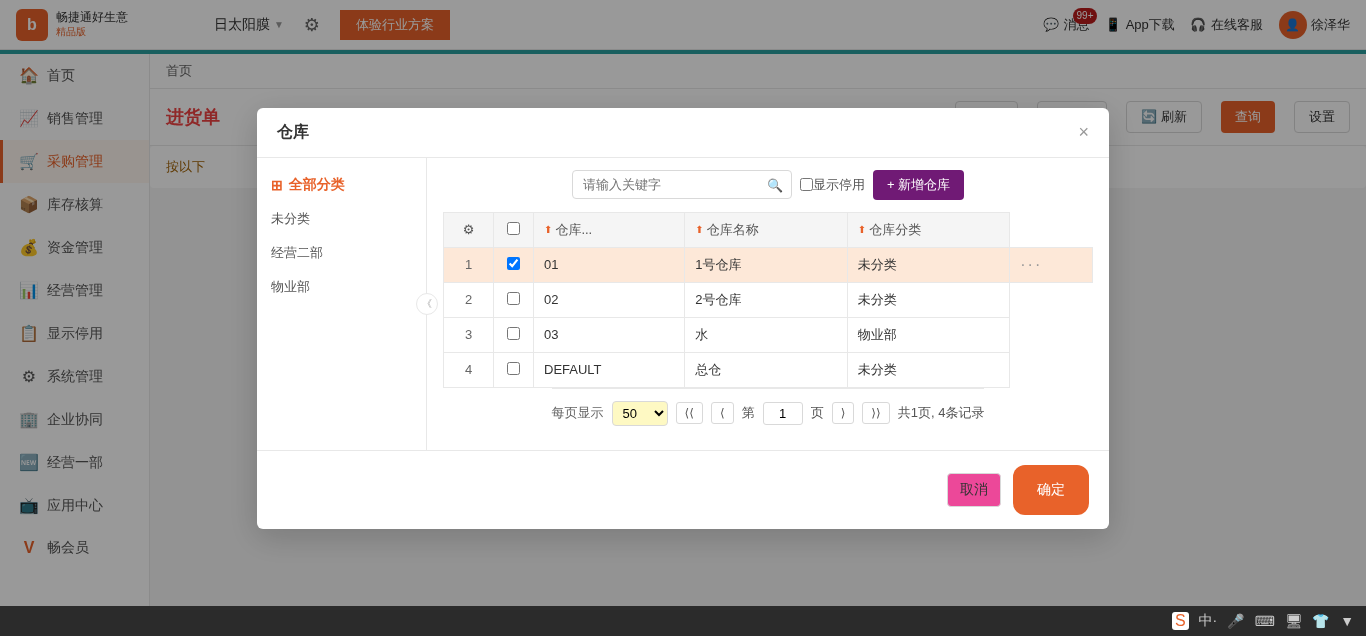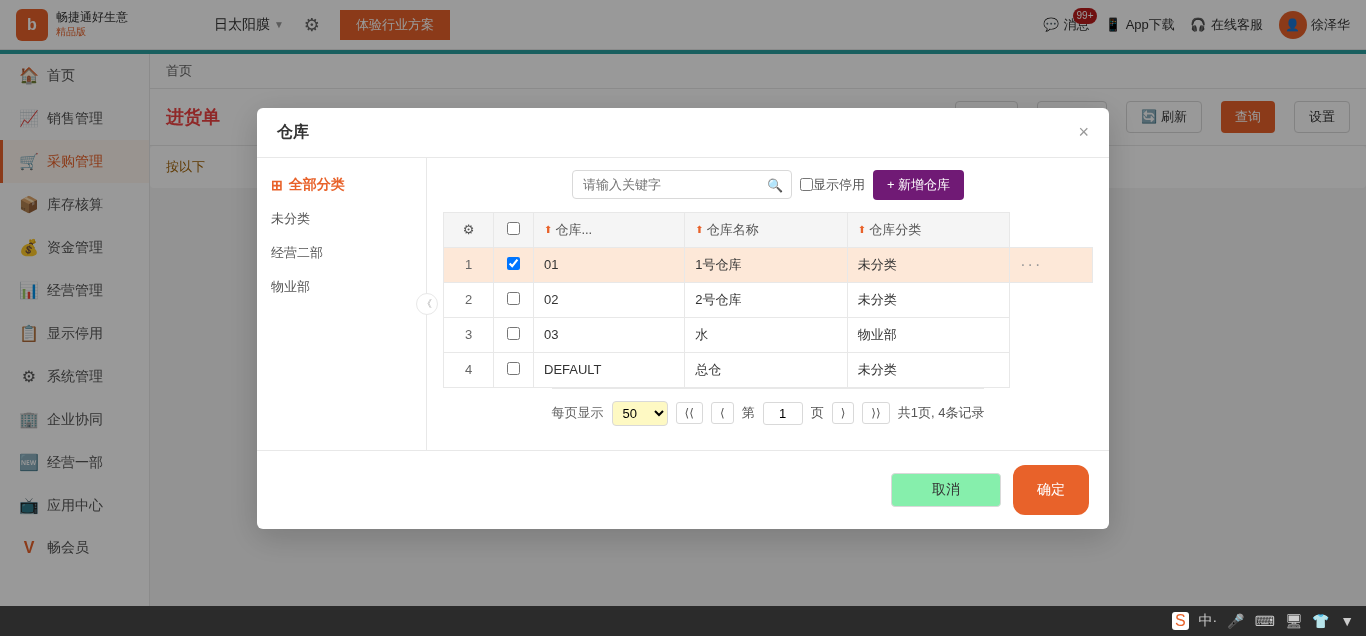--- a/index.html
+++ b/index.html
@@ -391,24 +391,24 @@
     .modal-footer {
       display: flex;
       align-items: center;
       justify-content: flex-end;
       gap: 12px;
       padding: 14px 20px;
       border-top: 1px solid #e8e8e8;
     }
     .btn-cancel {
       border: 1px solid #d9d9d9;
-      background: #86efac;
+      background: #ec4899;
       color: #333;
       border-radius: 4px;
-      padding: 7px 40px;
+      padding: 7px 12px;
       cursor: pointer;
       font-size: 14px;
     }
     .btn-confirm {
       background: #e8622a;
       color: white;
       border: none;
       border-radius: 12px;
       padding: 16px 24px;
       cursor: pointer;

